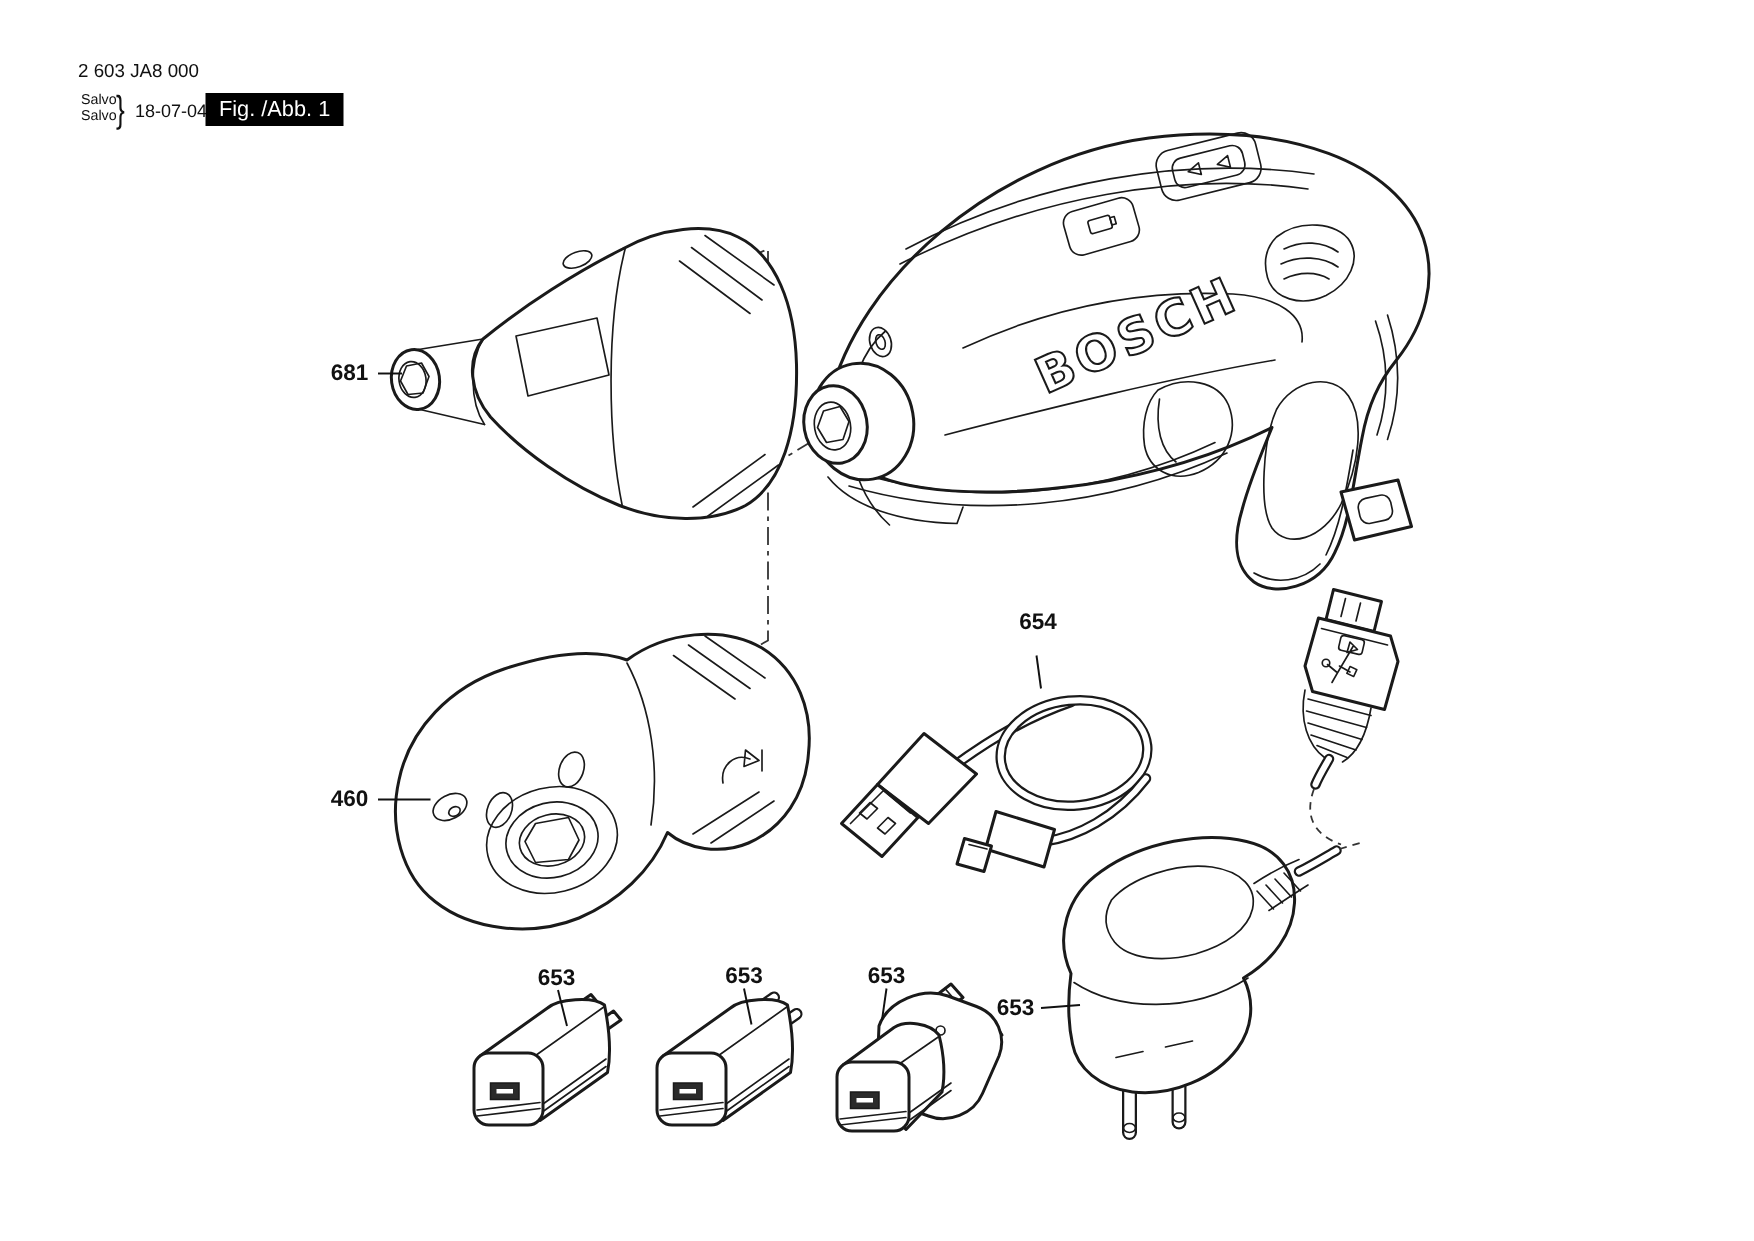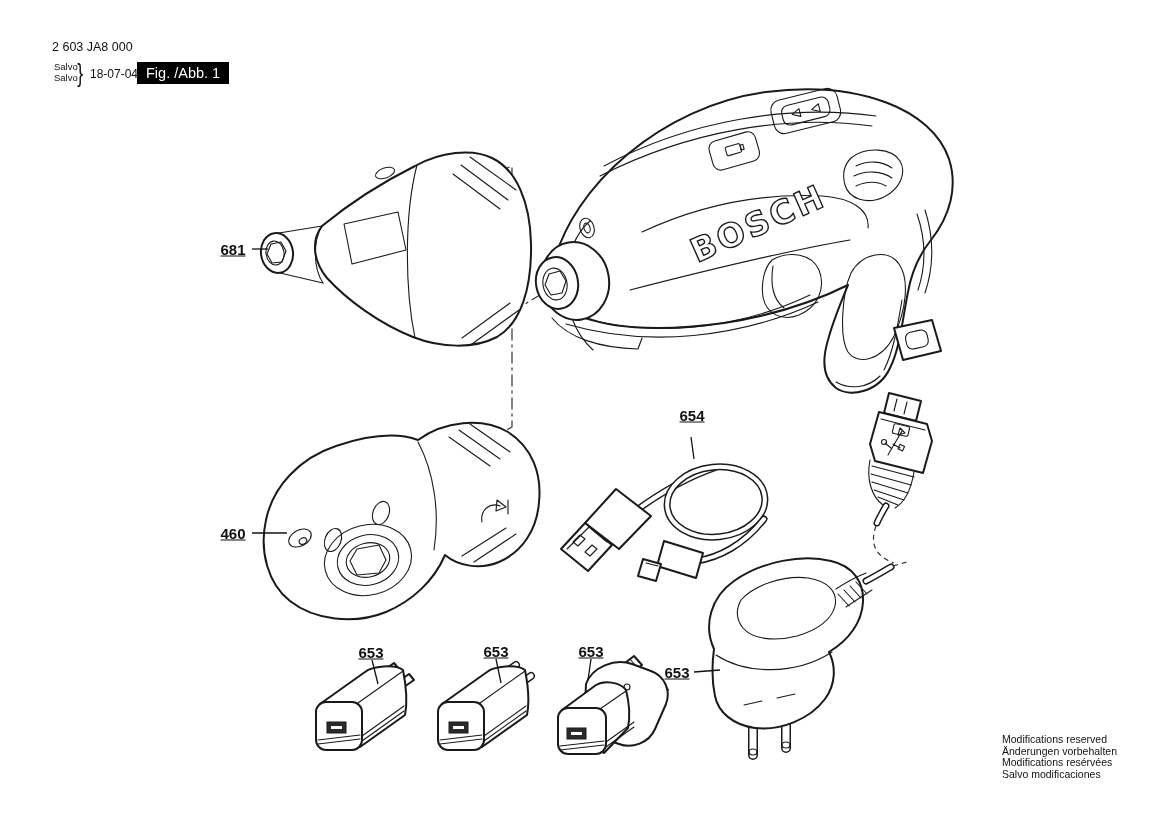--- a/index.html
+++ b/index.html
@@ -23,21 +23,21 @@
   .bosch-text{font-family:"DejaVu Sans",sans-serif;font-weight:700;font-size:33px;
               letter-spacing:3px;fill:#fff;stroke:#1a1a1a;stroke-width:1.4;}
   
   .abs{position:absolute;}
   .pn{left:52px;top:40px;font-size:12.5px;}
   .issue-stand{left:54px;top:62px;font-size:9.5px;line-height:10.5px;}
   .brace{left:76px;top:59px;font-size:25px;font-weight:400;transform:scaleX(.7);}
   .date{left:90px;top:67px;font-size:12px;}
   .figbox{left:137px;top:62px;background:var(--boxbg,#000);color:var(--boxtx,#fff);
           font-size:14.5px;line-height:22px;height:22px;padding:0 9px;text-align:center;}
-  .callout{position:absolute;transform:translate(-50%,-50%);font-weight:700;font-size:15px;text-decoration:underline;}
+  .callout{position:absolute;transform:translate(-50%,-50%);font-weight:700;font-size:15px;}
   .footer{left:1002px;top:734px;font-size:10.5px;line-height:11.6px;}
 </style>
 </head>
 <body>
 
 <div class="stage">
 
 <svg width="1169" height="827" viewBox="0 0 1169 827">
 
   <g>
@@ -262,20 +262,14 @@
 <div class="abs figbox">Fig. /Abb. 1</div>
 
 <div class="callout" style="left:233px;top:249px">681</div>
 <div class="callout" style="left:233px;top:533px">460</div>
 <div class="callout" style="left:692px;top:415px">654</div>
 <div class="callout" style="left:371px;top:652px">653</div>
 <div class="callout" style="left:496px;top:651px">653</div>
 <div class="callout" style="left:591px;top:651px">653</div>
 <div class="callout" style="left:677px;top:672px">653</div>
 
-<div class="abs footer">
-  <div>Modifications reserved</div>
-  <div>Änderungen vorbehalten</div>
-  <div>Modifications resérvées</div>
-  <div>Salvo modificaciones</div>
+
 </div>
 
-</div>
-
 </body></html>

